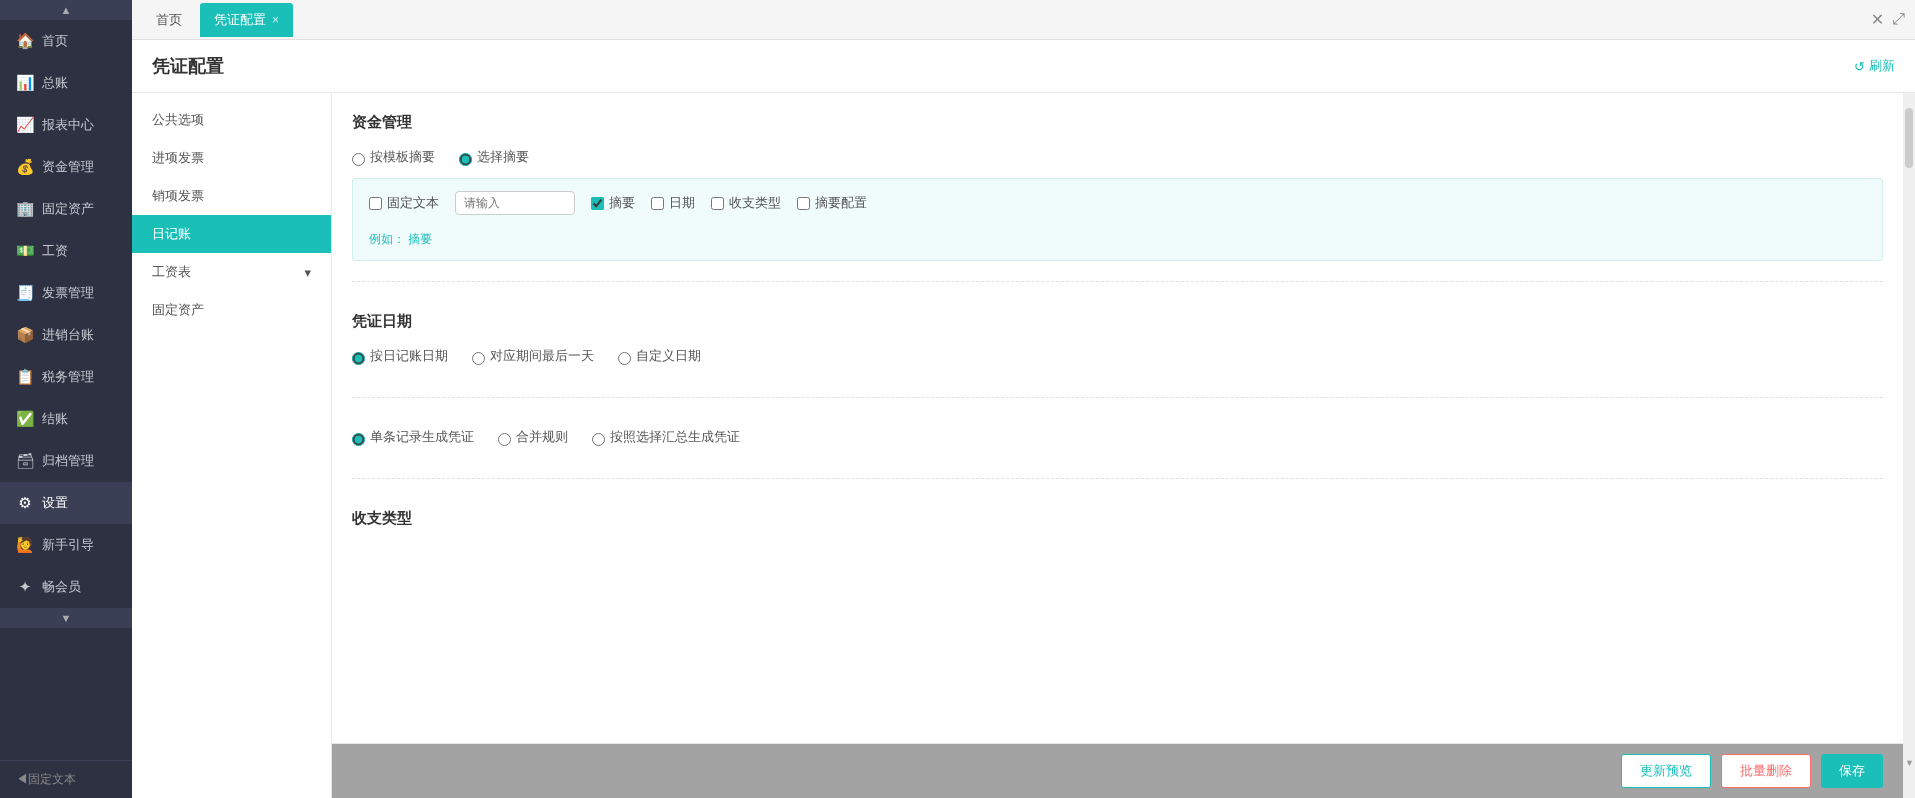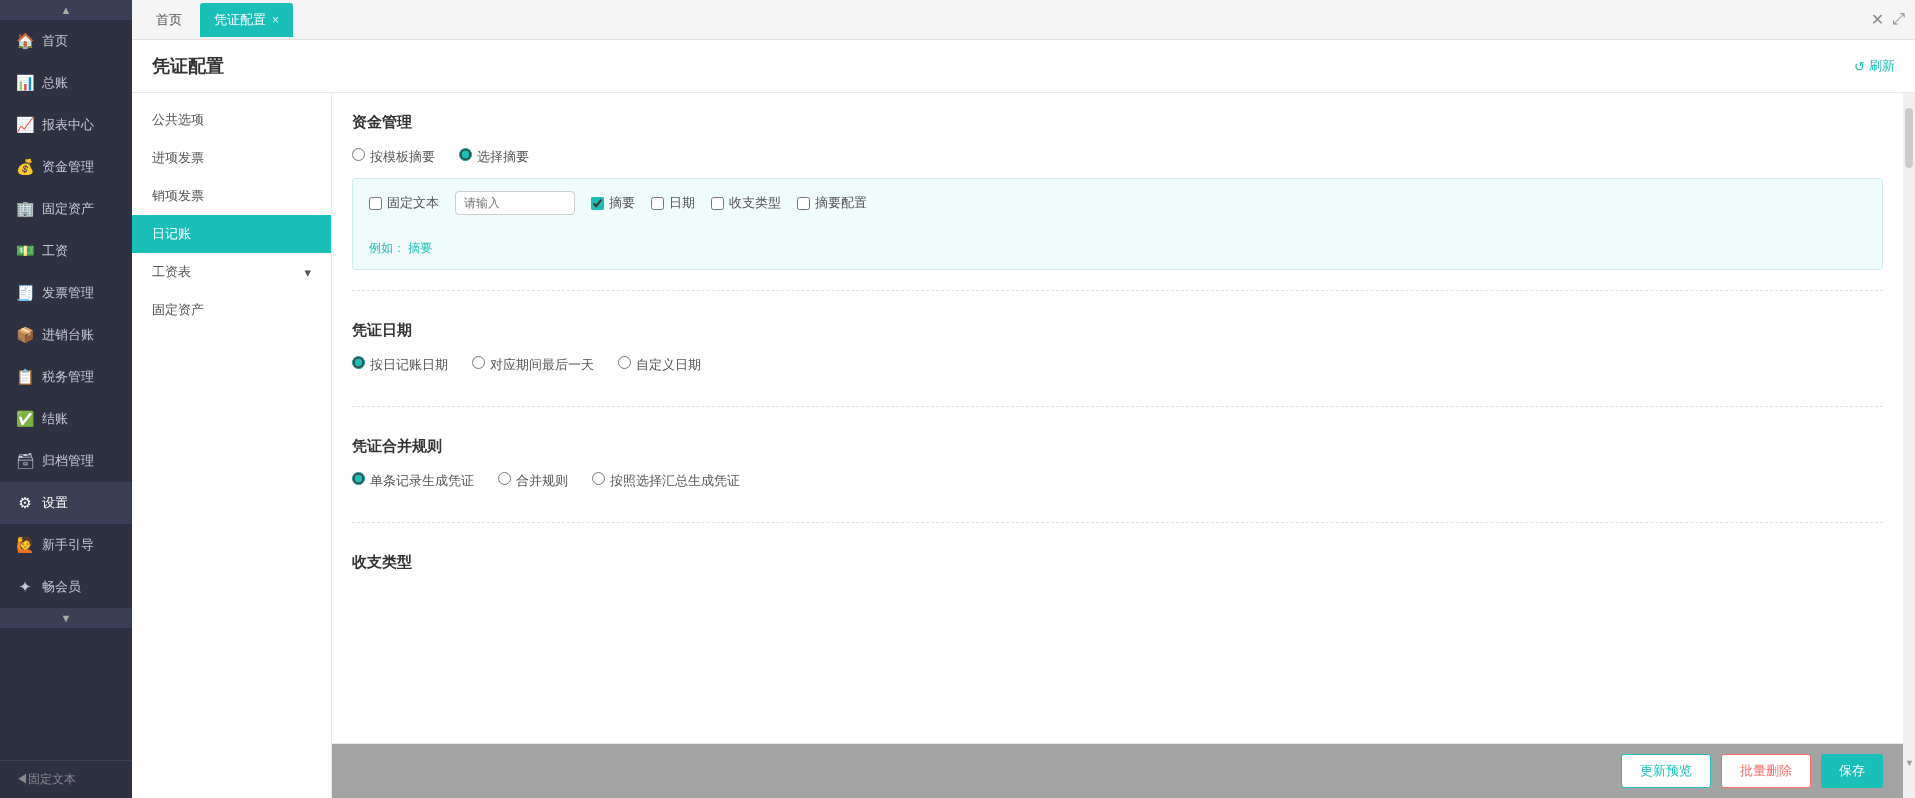--- a/index.html
+++ b/index.html
@@ -182,40 +182,40 @@
 
     
     .radio-group {
       display: flex;
       align-items: center;
       gap: 24px;
       margin-bottom: 12px;
     }
     .radio-item {
       display: flex;
-      align-items: flex-start;
+      align-items: flex-end;
       gap: 5px;
       cursor: pointer;
       color: #555;
     }
     .radio-item input[type=radio] { accent-color: #1abfb8; cursor: pointer; }
 
     
     .checkbox-config {
       background: #f0fbfb;
       border: 1px solid #d0eeee;
       border-radius: 3px;
       padding: 12px 16px;
       margin-top: 10px;
     }
     .checkbox-row {
       display: flex;
       align-items: center;
       gap: 16px;
-      margin-bottom: 25px;
+      margin-bottom: 16px;
       flex-wrap: wrap;
     }
     .checkbox-item {
       display: flex;
       align-items: center;
       gap: 5px;
       cursor: pointer;
       color: #555;
     }
     .checkbox-item input[type=checkbox] { accent-color: #1abfb8; cursor: pointer; }
@@ -450,21 +450,20 @@
                 <span>对应期间最后一天</span>
               </label>
               <label class="radio-item">
                 <input type="radio" name="voucher_date" style="">
                 <span>自定义日期</span>
               </label>
             </div>
           </div>
 
           <div class="section">
-            <div class="section-title">凭证合并规则</div>
             <div class="radio-group">
               <label class="radio-item">
                 <input type="radio" name="merge_rule" checked="" style="">
                 <span>单条记录生成凭证</span>
               </label>
               <label class="radio-item">
                 <input type="radio" name="merge_rule" style="">
                 <span>合并规则</span>
               </label>
               <label class="radio-item">

